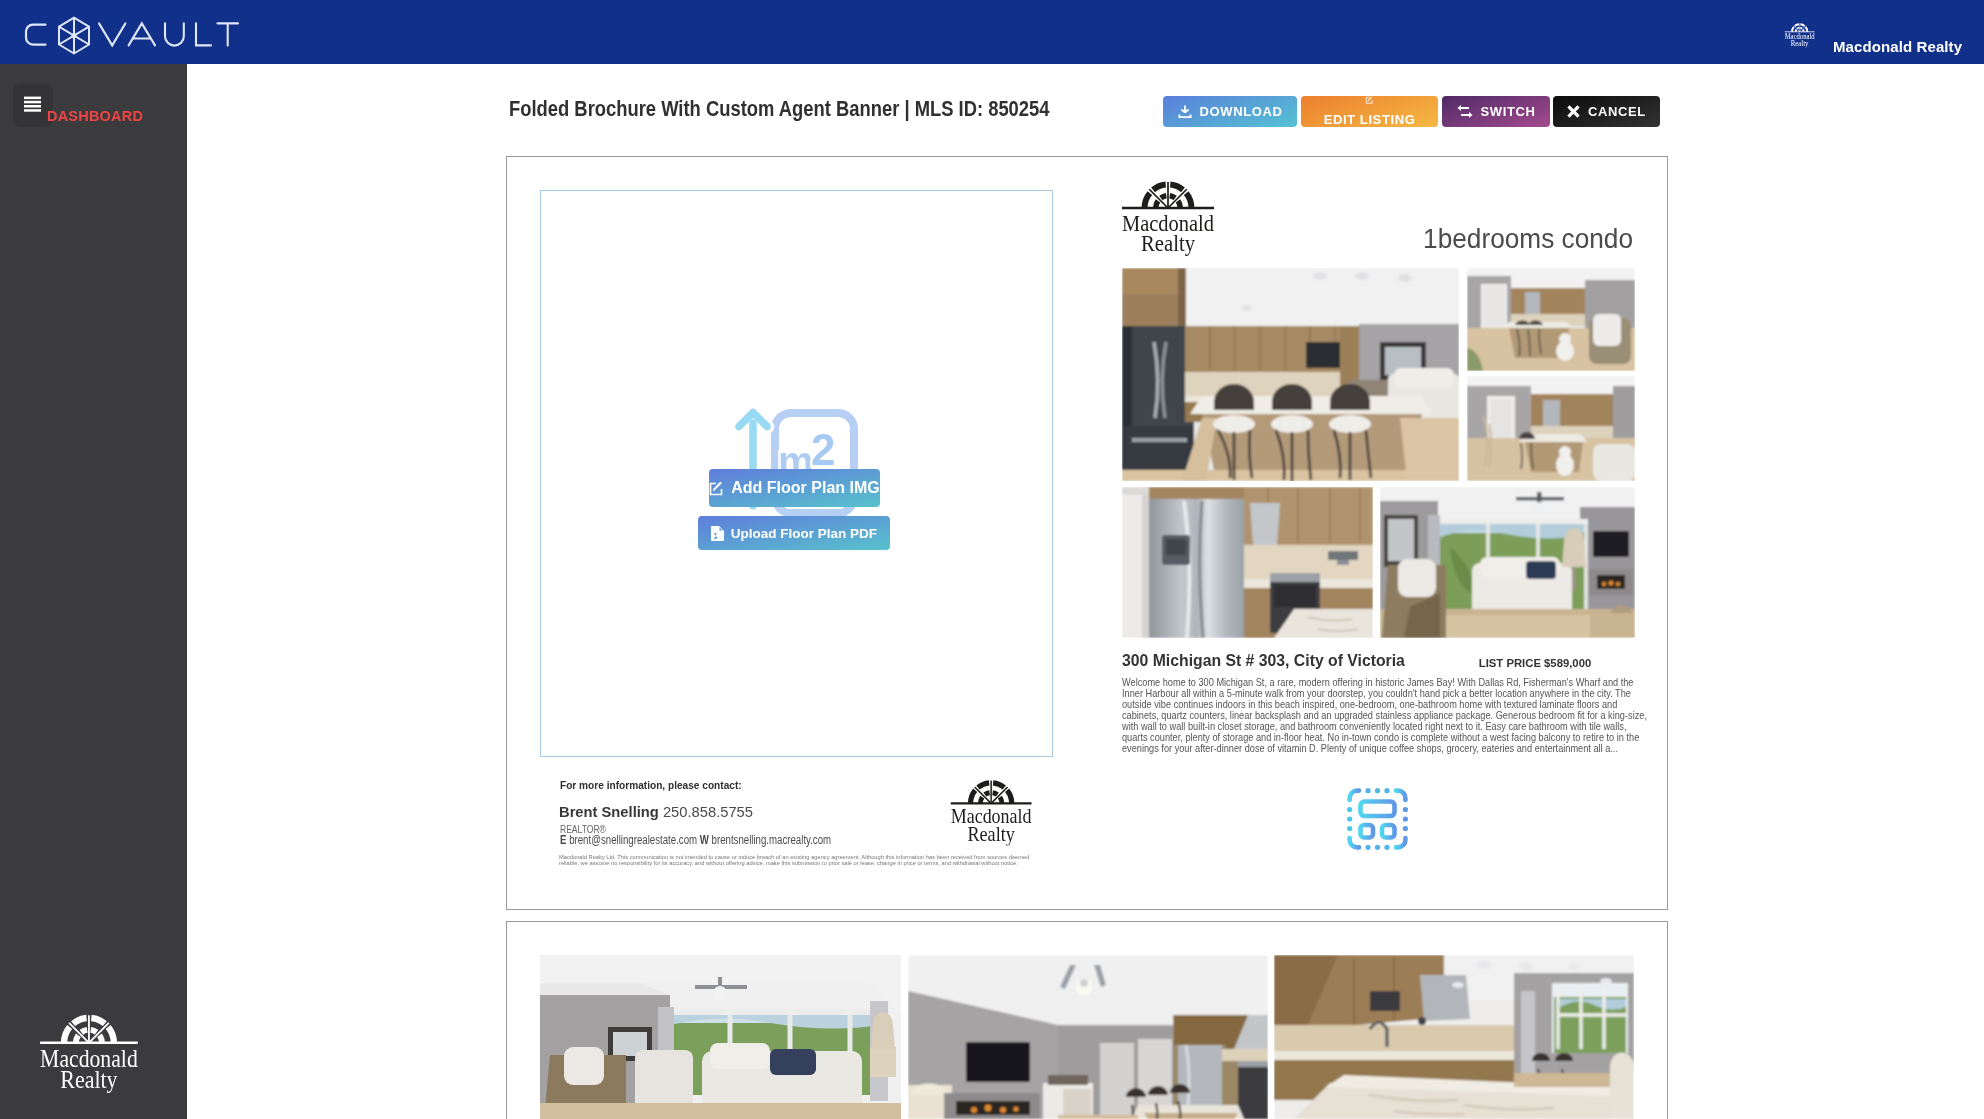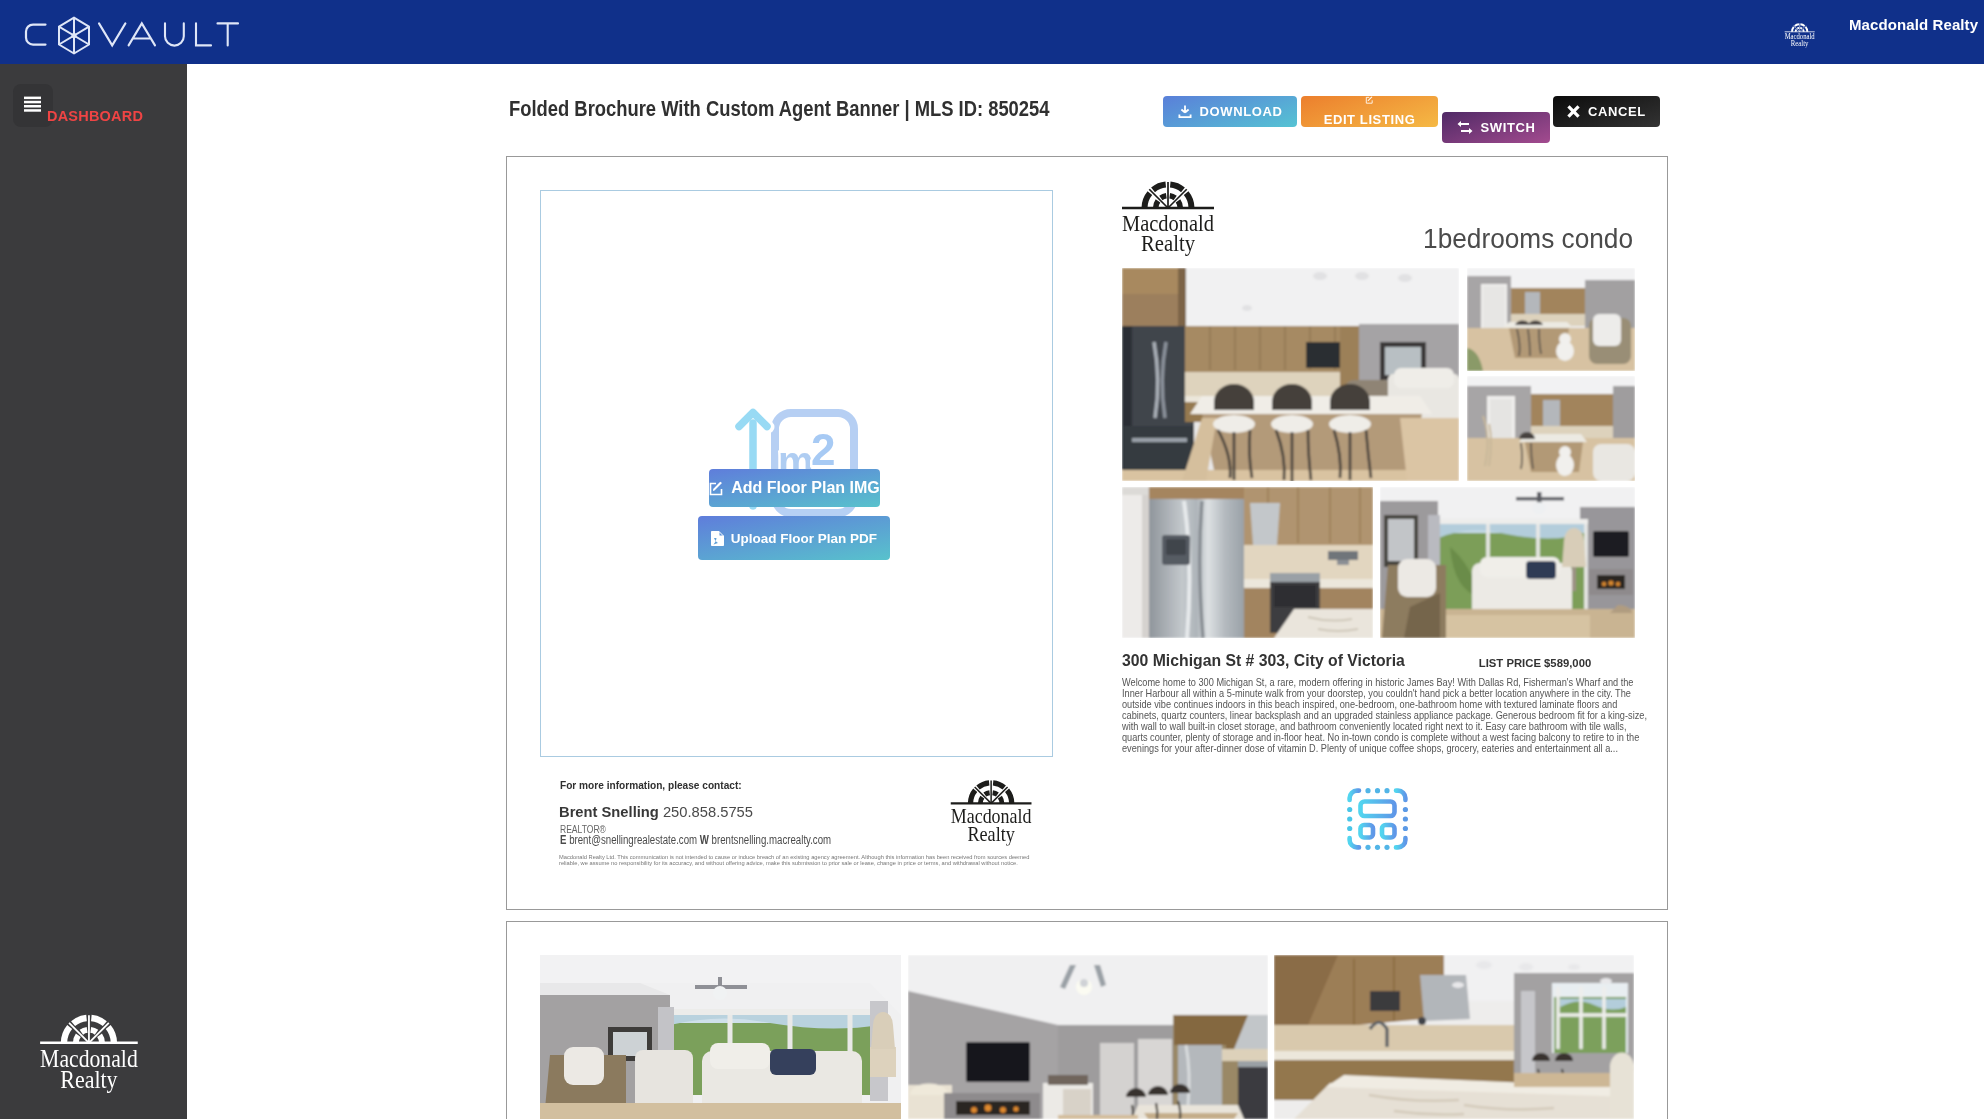--- a/index.html
+++ b/index.html
@@ -65,21 +65,21 @@
     <path d="M165 23.4 V36.2 a9.4 9.4 0 0 0 18.8 0 V23.4"></path>
     <path d="M196 23.4 V45.4 H211"></path>
     <path d="M217.5 23.4 H238 M227.7 23.4 V45.4"></path>
   </g>
 </svg>
 
 <svg class="abs" style="left:1783.8px;top:22.4px;color:#fff;" width="32" height="25.5">
       <use href="#mlogo" width="32" height="25.5"></use>
     </svg>
 
-<div class="abs" style="left:1833px;top:16px;font-size:15px;font-weight:bold;color:#fff;letter-spacing:0.1px;margin-left:16px;">Macdonald Realty</div>
+<div class="abs" style="left:1833px;top:38px;font-size:15px;font-weight:bold;color:#fff;letter-spacing:0.1px;">Macdonald Realty</div>
 
 <div class="abs" style="left:0;top:64px;width:187px;height:1055px;background:#3b3b3d;"></div>
 
 <div class="abs" style="left:13px;top:84px;width:40px;height:43px;background:#343436;border-radius:8px;"></div>
 
 <svg class="abs" style="left:24px;top:96px;" width="17" height="16" viewBox="0 0 17 16">
   <g fill="#fff">
         <rect x="0" y="0.6" width="17" height="2.5"></rect>
         <rect x="0" y="4.8" width="17" height="2.5"></rect>
         <rect x="0" y="9" width="17" height="2.5"></rect>
@@ -104,21 +104,21 @@
     </div>
 
 <div class="btn" style="left:1301px;top:96px;width:137px;background:linear-gradient(160deg,#ec7f2d 0%,#f5b945 100%);flex-direction:column;">
 <svg width="15" height="15" viewBox="0 0 15 15" fill="none" stroke="#fff">
         <path d="M12.5 8 V13.5 H1.5 V2.5 H7" stroke-width="1.6"></path>
         <path d="M5.5 9.5 L13 2 L11.2 0.8 L4.2 8 L4 10 Z" fill="#fff" stroke="none"></path>
       </svg>
 <span>EDIT LISTING</span>
     </div>
 
-<div class="btn" style="left:1442px;top:96px;width:108px;background:linear-gradient(160deg,#502a66 0%,#a34b8f 100%);margin-top:16px;">
+<div class="btn" style="left:1442px;top:96px;width:108px;background:linear-gradient(160deg,#502a66 0%,#a34b8f 100%);">
 <svg width="16" height="13" viewBox="0 0 16 13" fill="#fff">
         <path d="M4 0 L0.5 3 L4 6 V4 H12 V2 H4 Z"></path>
         <path d="M12 7 L15.5 10 L12 13 V11 H4 V9 H12 Z"></path>
       </svg>
 <span>SWITCH</span>
     </div>
 
 <div class="btn" style="left:1553px;top:96px;width:107px;background:linear-gradient(160deg,#0c0c0c 0%,#333 100%);">
 <svg width="13" height="13" viewBox="0 0 13 13" fill="#fff">
         <path d="M2.6 0.3 L6.5 4.2 L10.4 0.3 L12.7 2.6 L8.8 6.5 L12.7 10.4 L10.4 12.7 L6.5 8.8 L2.6 12.7 L0.3 10.4 L4.2 6.5 L0.3 2.6 Z"></path>
@@ -145,21 +145,21 @@
 </svg>
 
 <div class="btn" style="left:709px;top:469px;width:171px;height:38px;font-size:16px;letter-spacing:0;background:linear-gradient(170deg,#5f7ddb 0%,#58c2cc 100%);gap:7px;">
 <svg width="15" height="15" viewBox="0 0 15 15" fill="none" stroke="#fff">
         <path d="M12.5 8 V13.5 H1.5 V2.5 H7" stroke-width="1.6"></path>
         <path d="M5.5 9.5 L13 2 L11.2 0.8 L4.2 8 L4 10 Z" fill="#fff" stroke="none"></path>
       </svg>
 <span>Add Floor Plan IMG</span>
     </div>
 
-<div class="btn" style="left:698px;top:516px;width:192px;height:44px;font-size:13.5px;letter-spacing:0;background:linear-gradient(170deg,#5f7ddb 0%,#58c2cc 100%);gap:7px;">
+<div class="btn" style="left:698px;top:516px;width:192px;height:34px;font-size:13.5px;letter-spacing:0;background:linear-gradient(170deg,#5f7ddb 0%,#58c2cc 100%);gap:7px;">
 <svg width="13" height="15" viewBox="0 0 13 15" fill="#fff">
         <path d="M0.5 0.5 H8 L12.5 5 V14.5 H0.5 Z M8 0.5 V5 H12.5" stroke="#fff" stroke-width="1" fill="#fff"></path>
         <path d="M3 7 c0.8 2.2 2.2 4 4 5 l-4.5 1.5 c1.7-2 2.7-4.2 3-6.5 Z" fill="#5f9ed6"></path>
       </svg>
 <span>Upload Floor Plan PDF</span>
     </div>
 
 <div class="abs" style="left:559.5px;top:778.5px;font-size:11.5px;font-weight:bold;color:#303030;white-space:nowrap;transform:scaleX(0.88);transform-origin:left top;">For more information, please contact:</div>
 
 <div class="abs" style="left:559px;top:803px;font-size:15.5px;color:#4a4a4a;white-space:nowrap;transform:scaleX(0.95);transform-origin:left top;"><b style="color:#383838;">Brent Snelling</b> 250.858.5755</div>

